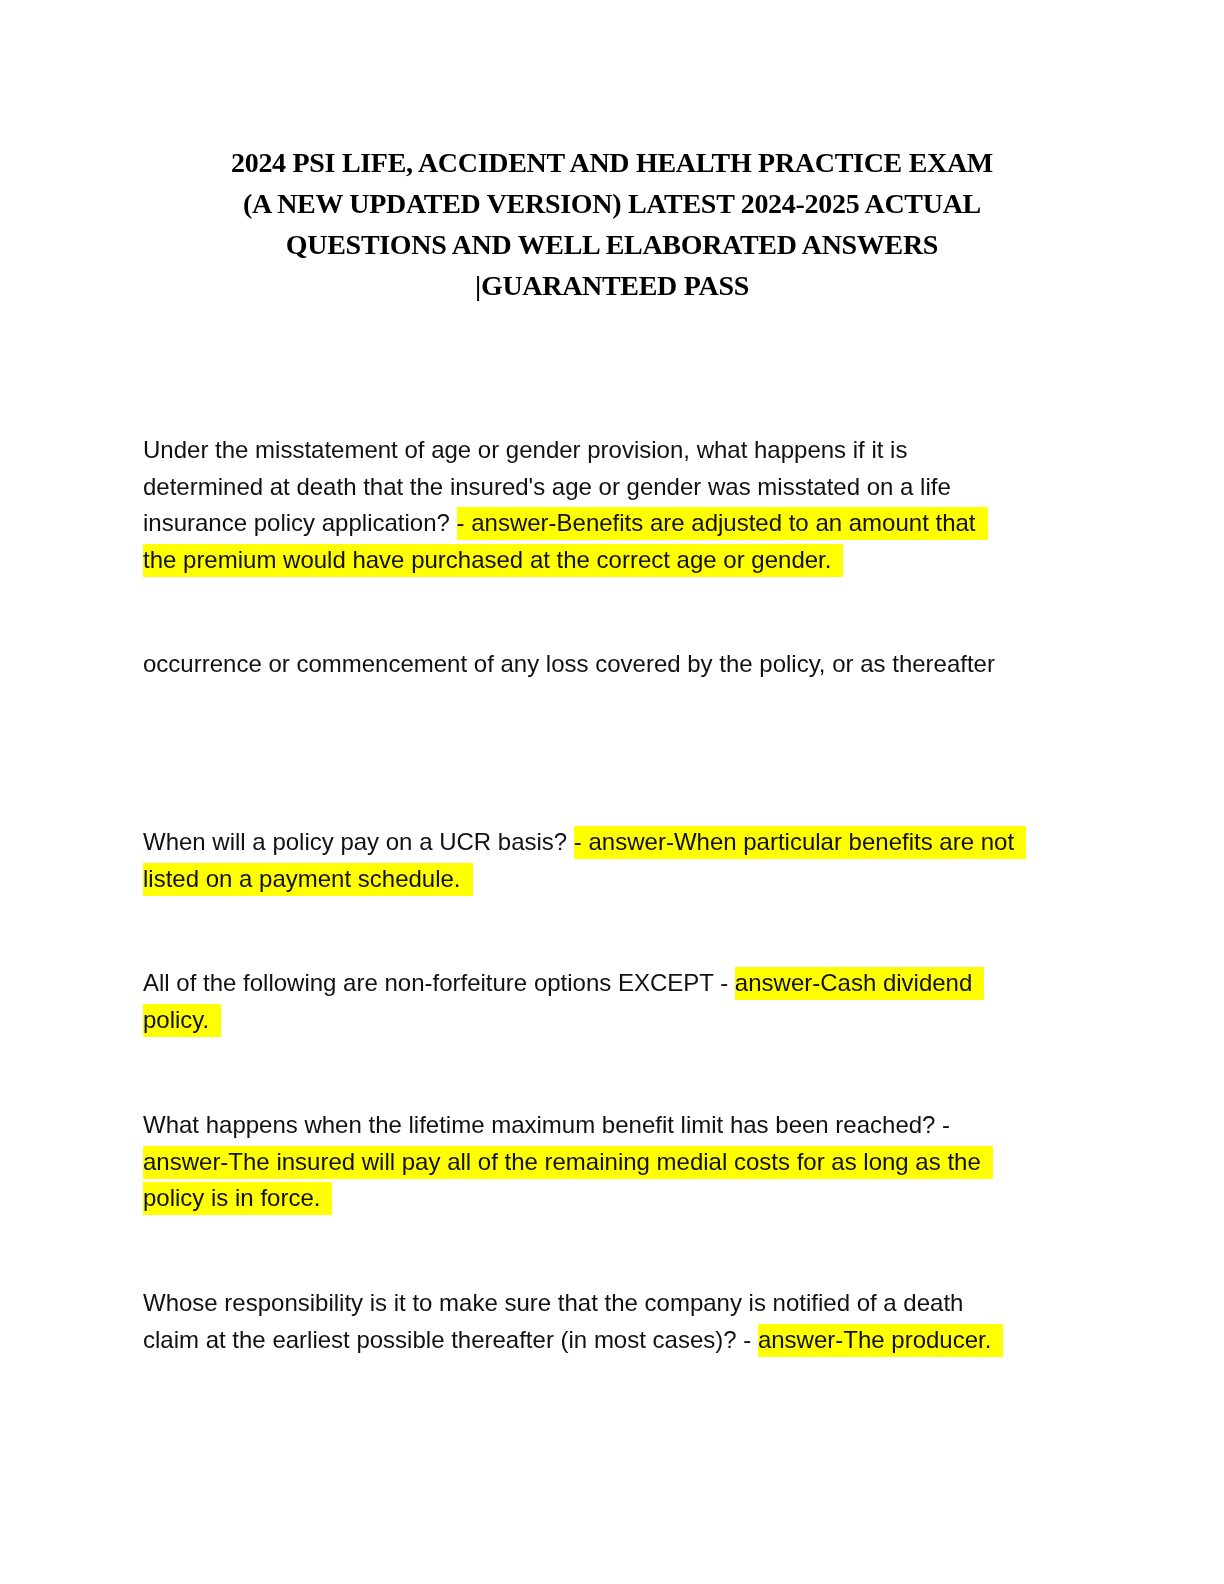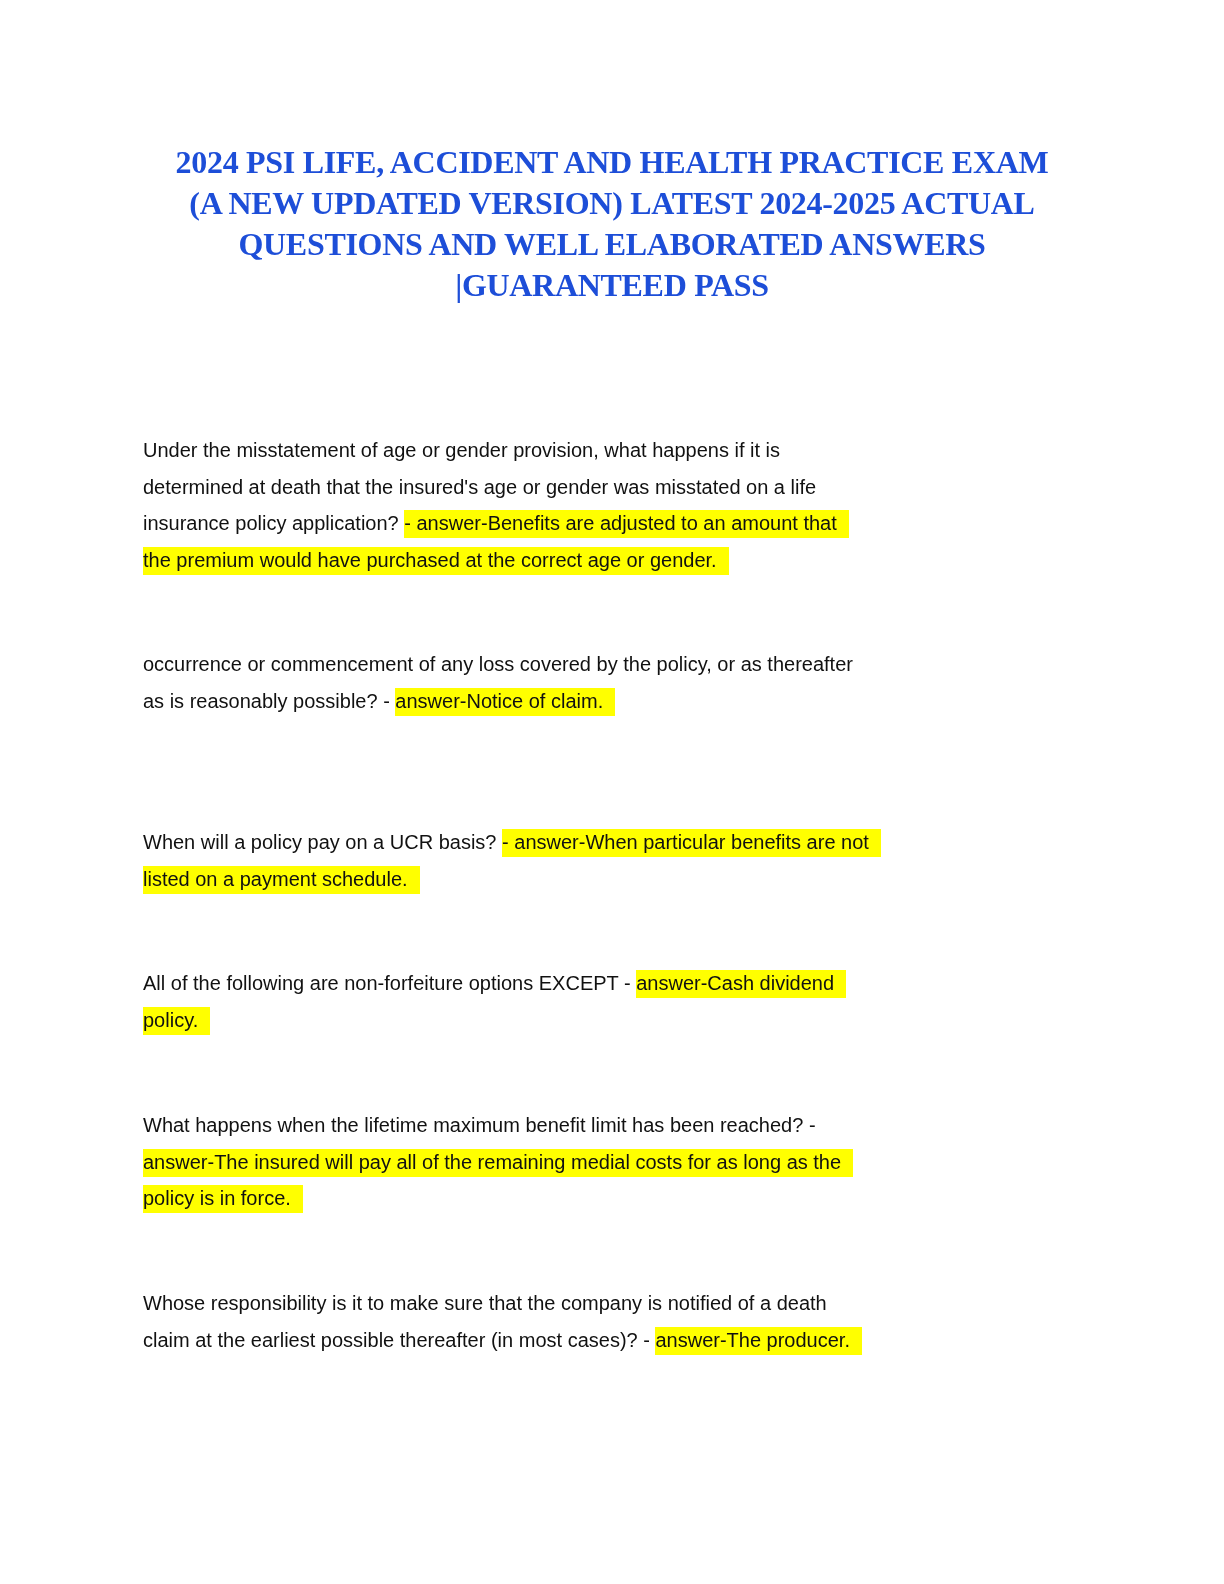--- a/index.html
+++ b/index.html
@@ -1,28 +1,28 @@
 <!DOCTYPE html>
 <html><head>
 <meta charset="utf-8">
 <style>
   html, body { margin: 0; padding: 0; background: #ffffff; }
   body { width: 1224px; height: 1584px; position: relative; overflow: hidden; }
   .title {
     position: absolute; left: 120px; top: 142px; width: 984px;
-    text-align: center; color: #1d4ed8;
+    text-align: center; color: #000000;
     font-family: "Liberation Serif", "DejaVu Serif", serif;
-    font-weight: bold; font-size: 32px; line-height: 41px;
+    font-weight: bold; font-size: 28px; line-height: 41px;
     letter-spacing: -0.3px;
   }
   .title div { white-space: nowrap; }
   .qa {
     position: absolute; left: 143px; width: 960px;
     font-family: "Liberation Sans", "DejaVu Sans", sans-serif;
-    font-size: 20px; line-height: 36.5px; color: #111111;
+    font-size: 24px; line-height: 36.5px; color: #111111;
   }
   .line { white-space: nowrap; height: 36.5px; }
   .hl { background: #ffff00; padding: 2px 12px 4px 0; }
 </style>
 </head>
 <body>
 
 <div class="title">
   <div>2024 PSI LIFE, ACCIDENT AND HEALTH PRACTICE EXAM</div>
   <div>(A NEW UPDATED VERSION) LATEST 2024-2025 ACTUAL</div>
@@ -32,21 +32,20 @@
 
 <div class="qa" style="top:432px">
   <div class="line"><span>Under the misstatement of age or gender provision, what happens if it is</span></div>
   <div class="line"><span>determined at death that the insured's age or gender was misstated on a life</span></div>
   <div class="line"><span>insurance policy application? </span><span class="hl">- answer-Benefits are adjusted to an amount that</span></div>
   <div class="line"><span class="hl">the premium would have purchased at the correct age or gender.</span></div>
 </div>
 
 <div class="qa" style="top:646px">
   <div class="line"><span>occurrence or commencement of any loss covered by the policy, or as thereafter</span></div>
-  <div class="line"><span>as is reasonably possible? - </span><span class="hl">answer-Notice of claim.</span></div>
 </div>
 
 <div class="qa" style="top:824px">
   <div class="line"><span>When will a policy pay on a UCR basis? </span><span class="hl">- answer-When particular benefits are not</span></div>
   <div class="line"><span class="hl">listed on a payment schedule.</span></div>
 </div>
 
 <div class="qa" style="top:965px">
   <div class="line"><span>All of the following are non-forfeiture options EXCEPT - </span><span class="hl">answer-Cash dividend</span></div>
   <div class="line"><span class="hl">policy.</span></div>

